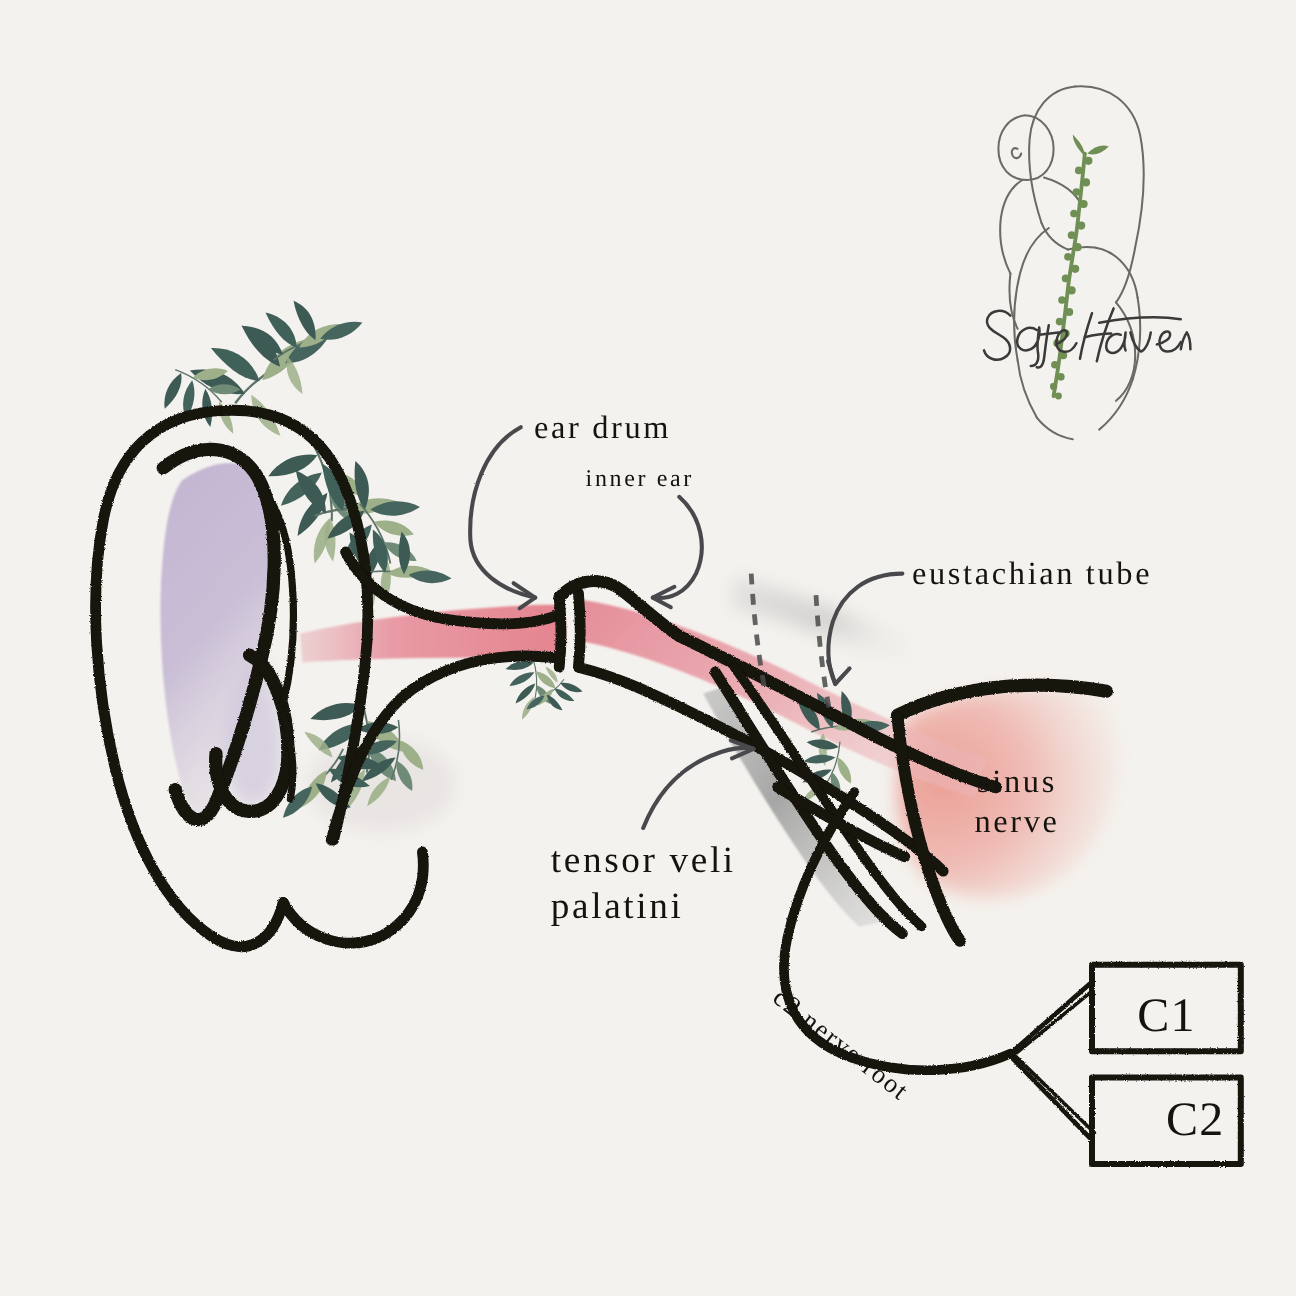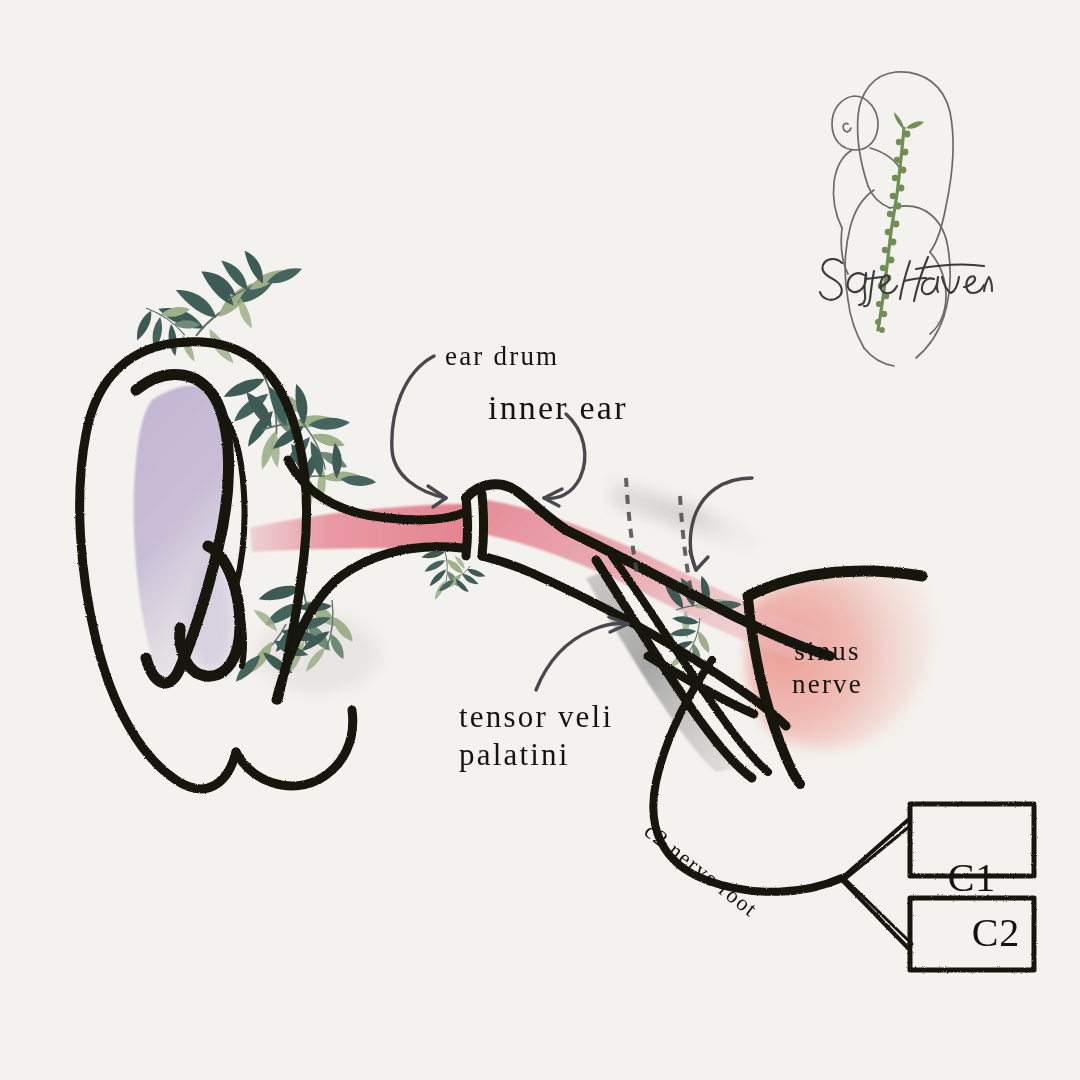--- a/index.html
+++ b/index.html
@@ -24,41 +24,41 @@
   }
   .lbl {
     position: absolute;
     color: #15130f;
     font-family: "Liberation Serif", serif;
     letter-spacing: 2.2px;
     white-space: nowrap;
     line-height: 1.22;
   }
   #label-ear-drum   { left: 445px; top: 340px;  font-size: 27px; }
-  #label-inner-ear  { left: 488px; top: 387px;  font-size: 34px; }
+  #label-inner-ear  { left: 488px; top: 387px;  font-size: 20px; }
   #label-eustachian { left: 760px; top: 462px;  font-size: 27px; }
-  #label-sinus      { left: 792px; top: 635px;  font-size: 27px; text-align: center; }
+  #label-sinus      { left: 812px; top: 635px;  font-size: 27px; text-align: center; }
   #label-tensor     { left: 459px; top: 698px;  font-size: 31px; text-align: left; }
   #label-c2nerve {
     left: 655px; top: 818px;
     font-size: 22px;
     letter-spacing: 1.6px;
     transform: rotate(38deg);
     transform-origin: left top;
   }
   .boxlabel {
     position: absolute;
     color: #15130f;
     font-family: "Liberation Serif", serif;
     font-size: 40px;
     letter-spacing: 1px;
     text-align: center;
     width: 120px;
   }
-  #box-c1-text { left: 912px; top: 822px; margin-top: 32px; }
+  #box-c1-text { left: 912px; top: 822px; }
   #box-c2-text { left: 912px; top: 909px; padding-left: 24px; }
   #brand-wordmark {
     position: absolute;
     left: 812px; top: 247px;
     width: 190px;
     height: 62px;
   }
 </style>
 </head>
 <body>
@@ -311,20 +311,21 @@
         <path d="M906,128 C 912,122 918,120 924,122 C 918,128 912,130 906,128 Z"></path>
         <path d="M904,130 C 898,124 894,118 894,112 C 900,118 904,124 904,130 Z"></path>
       </g>
     </g>
   </svg>
 
   <div class="lbl" id="label-ear-drum">ear drum</div>
 
   <div class="lbl" id="label-inner-ear">inner ear</div>
 
+  <div class="lbl" id="label-eustachian">eustachian tube</div>
 
   <div class="lbl" id="label-sinus">
     <div>sinus</div>
     <div>nerve</div>
   </div>
 
   <div class="lbl" id="label-tensor">
     <div>tensor veli</div>
     <div>palatini</div>
   </div>

